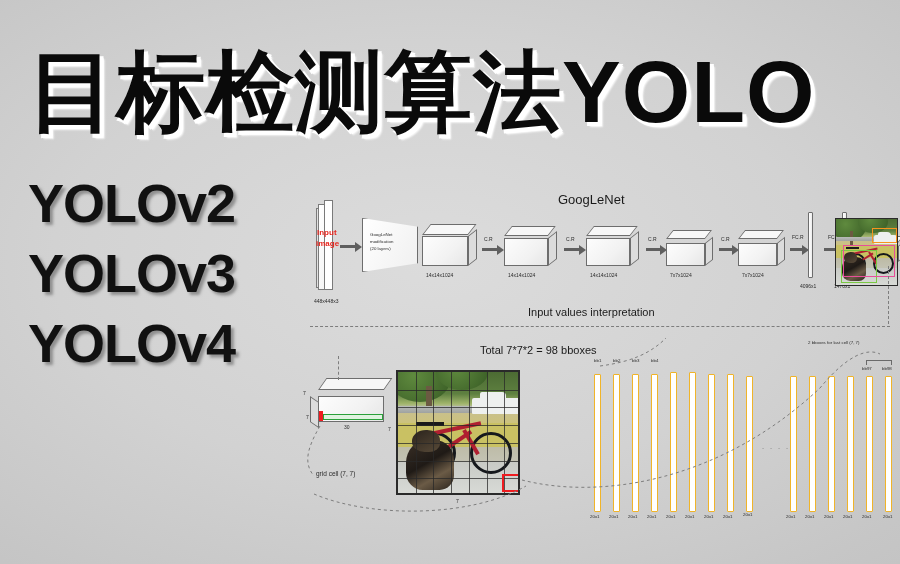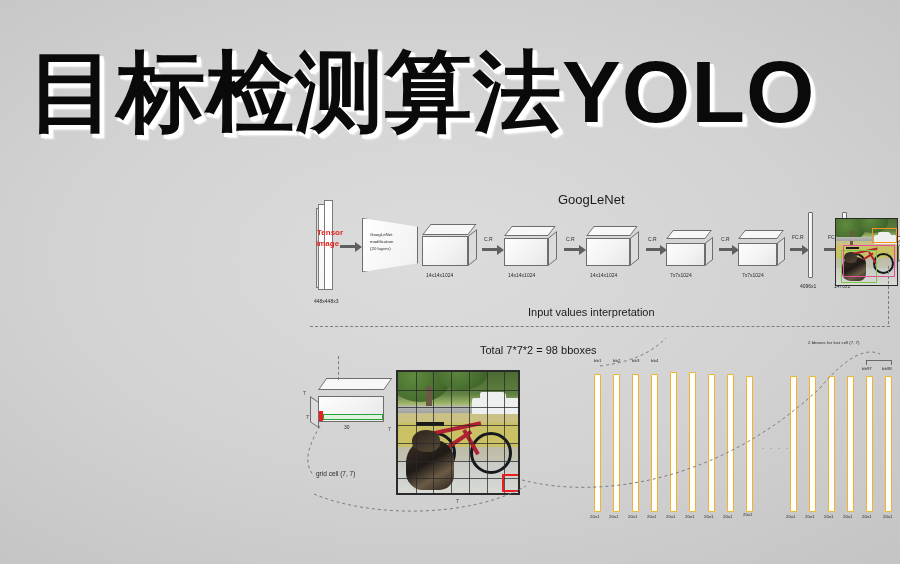--- a/index.html
+++ b/index.html
@@ -163,32 +163,35 @@
     height:5px;
   }
   svg.curve{ position:absolute; overflow:visible; }
 </style>
 </head>
 <body>
 
 <div id="banner-title">目标检测算法YOLO</div>
 
 <div id="version-list">
+  <div class="version-item">YOLOv2</div>
+  <div class="version-item">YOLOv3</div>
+  <div class="version-item">YOLOv4</div>
 </div>
 
 <div id="figure">
 
   <div class="lbl big" style="left:258px; top:14px;">GoogLeNet</div>
 
   <div class="f">
     <div class="plane-back" style="left:16px; top:30px; width:10px; height:80px;"></div>
     <div class="plane" style="left:18px; top:26px; width:12px; height:86px;"></div>
     <div class="plane" style="left:24px; top:22px; width:9px; height:90px; background:#ffffff;"></div>
   </div>
-  <div class="lbl" style="left:17px; top:50px; font-size:8px; font-weight:bold; color:#e8271f;">Tensor</div>
+  <div class="lbl" style="left:17px; top:50px; font-size:8px; font-weight:bold; color:#e8271f;">Input</div>
   <div class="lbl" style="left:16px; top:61px; font-size:8px; font-weight:bold; color:#e8271f;">image</div>
   <div class="lbl tiny2" style="left:14px; top:120px;">448x448x3</div>
 
   <div class="arrow" style="left:40px; top:67px; width:16px;"></div>
 
   <div id="googlenet-block" style="left:62px; top:40px;"></div>
   <div class="lbl tiny" style="left:70px; top:54px;">GoogLeNet</div>
   <div class="lbl tiny" style="left:70px; top:61px;">modification</div>
   <div class="lbl tiny" style="left:70px; top:68px;">(20 layers)</div>
 

